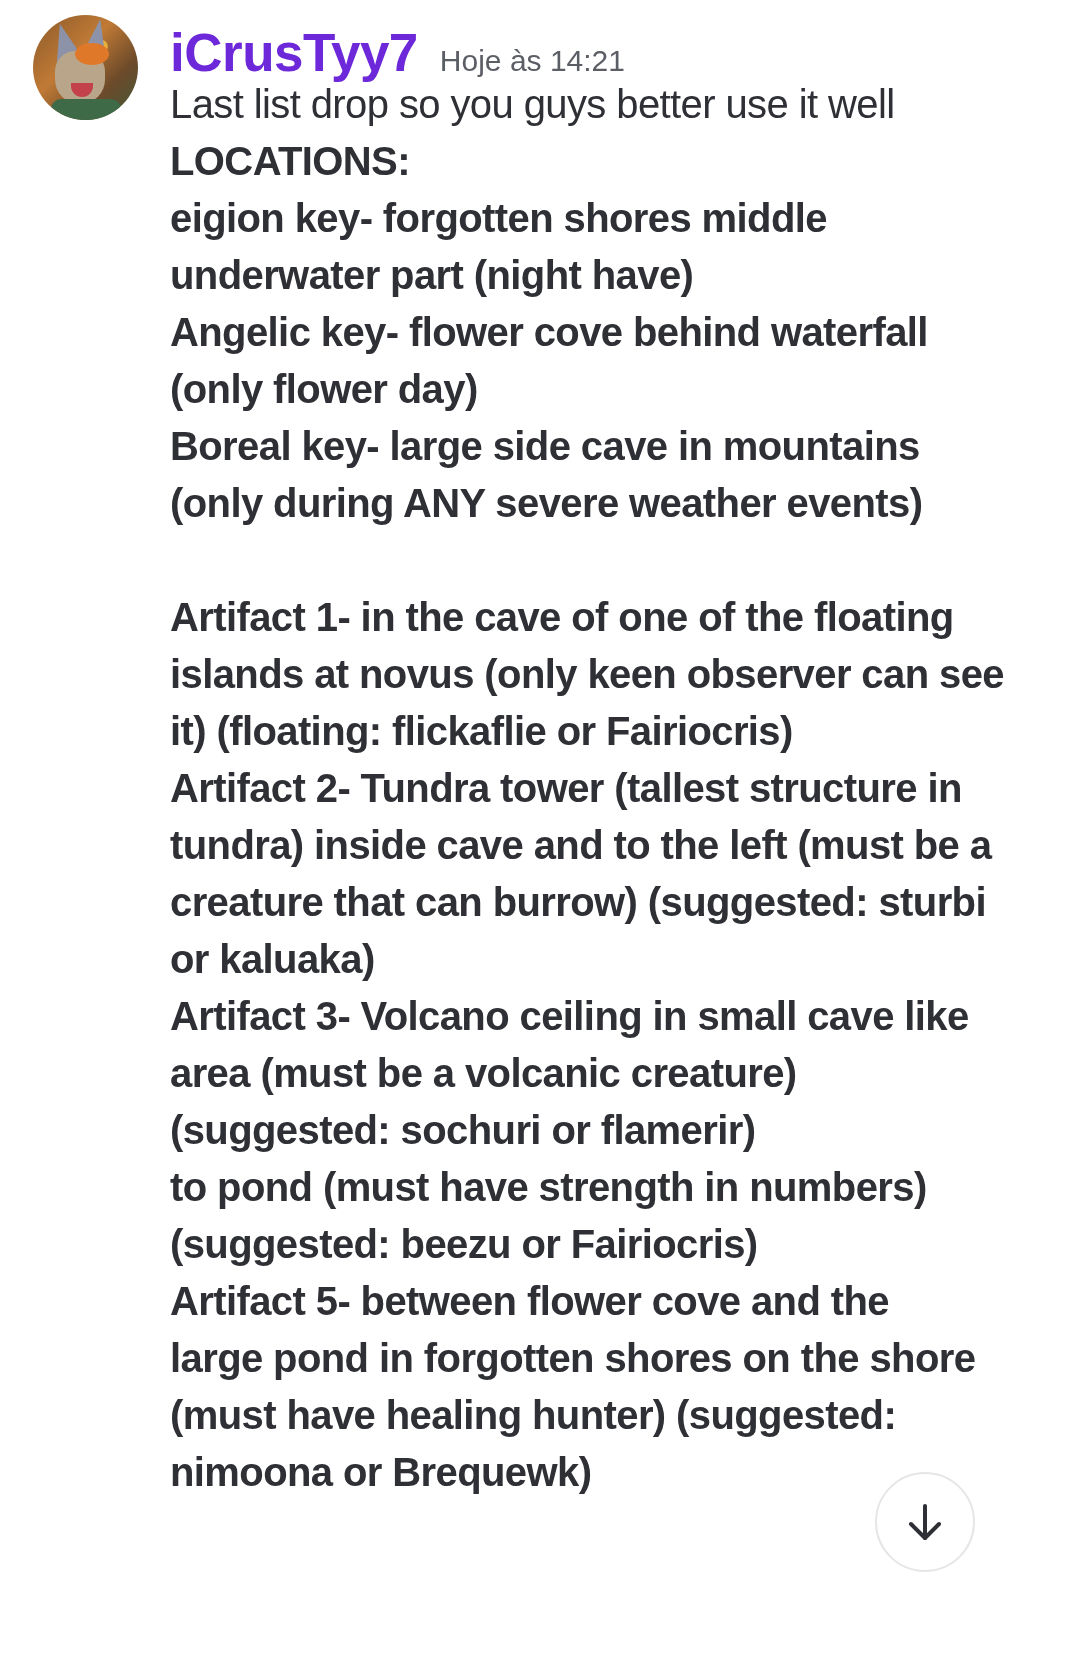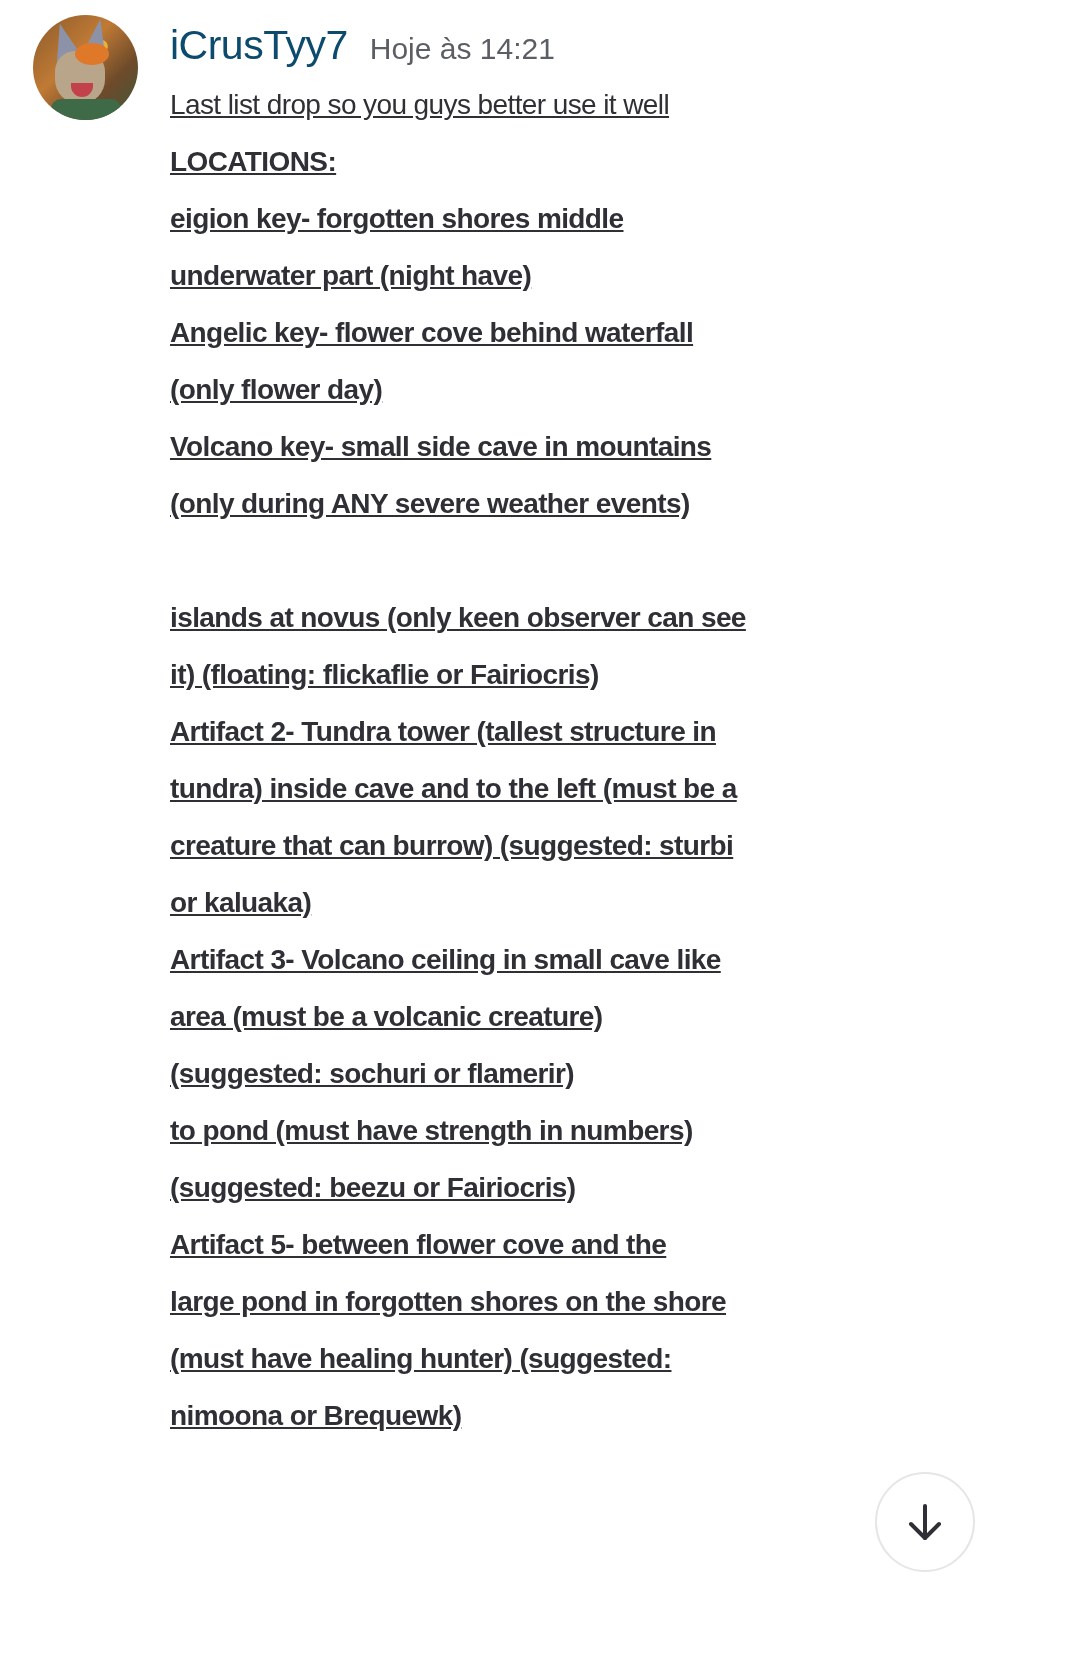--- a/index.html
+++ b/index.html
@@ -18,25 +18,25 @@
                   border-bottom:38px solid #8c93a8; transform:rotate(10deg); }
   .avatar .face { position:absolute; left:22px; top:36px; width:50px; height:52px; border-radius:40% 40% 45% 45%;
                   background:#b9a58a; }
   .avatar .hair { position:absolute; left:42px; top:28px; width:34px; height:22px; border-radius:50%;
                   background:#e0782a; }
   .avatar .mouth { position:absolute; left:38px; top:68px; width:22px; height:14px; border-radius:0 0 12px 12px;
                    background:#c2414a; }
   .avatar .shirt { position:absolute; left:18px; top:84px; width:70px; height:30px; background:#3e6a47; border-radius:10px 10px 0 0; }
 
   .header { position:absolute; left:170px; top:22px; height:52px; display:flex; align-items:baseline; white-space:nowrap; }
-  .username { font-size:41px; color:#0c4a6e; font-weight:400; letter-spacing:-0.5px; }
+  .username { font-size:53px; color:#6d28d9; font-weight:700; letter-spacing:-0.5px; }
   .timestamp { font-size:30px; color:#5c5e66; margin-left:22px; }
 
   .content { position:absolute; left:170px; top:76px; width:820px; }
-  .line { font-size:28px; line-height:57px; white-space:nowrap; letter-spacing:-0.6px;text-decoration:underline; }
+  .line { font-size:40px; line-height:57px; white-space:nowrap; letter-spacing:-0.6px; }
   .intro { font-weight:400; }
   .bold { font-weight:700; }
   .spacer { height:57px; }
 
   .scroll-btn { position:absolute; left:875px; top:1472px; width:100px; height:100px; border-radius:50%;
                 border:2px solid #e6e6e8; background:#ffffff; box-sizing:border-box;
                 display:flex; align-items:center; justify-content:center; cursor:pointer; }
   .scroll-btn svg { width:44px; height:44px; }
 </style>
 </head>
@@ -56,23 +56,24 @@
   <span class="timestamp">Hoje às 14:21</span>
 </div>
 
 <div class="content">
   <div class="line intro">Last list drop so you guys better use it well</div>
   <div class="line bold">LOCATIONS:</div>
   <div class="line bold">eigion key- forgotten shores middle</div>
   <div class="line bold">underwater part (night have)</div>
   <div class="line bold">Angelic key- flower cove behind waterfall</div>
   <div class="line bold">(only flower day)</div>
-  <div class="line bold">Volcano key- small side cave in mountains</div>
+  <div class="line bold">Boreal key- large side cave in mountains</div>
   <div class="line bold">(only during ANY severe weather events)</div>
   <div class="spacer"></div>
+  <div class="line bold">Artifact 1- in the cave of one of the floating</div>
   <div class="line bold">islands at novus (only keen observer can see</div>
   <div class="line bold">it) (floating: flickaflie or Fairiocris)</div>
   <div class="line bold">Artifact 2- Tundra tower (tallest structure in</div>
   <div class="line bold">tundra) inside cave and to the left (must be a</div>
   <div class="line bold">creature that can burrow) (suggested: sturbi</div>
   <div class="line bold">or kaluaka)</div>
   <div class="line bold">Artifact 3- Volcano ceiling in small cave like</div>
   <div class="line bold">area (must be a volcanic creature)</div>
   <div class="line bold">(suggested: sochuri or flamerir)</div>
   <div class="line bold">to pond (must have strength in numbers)</div>

